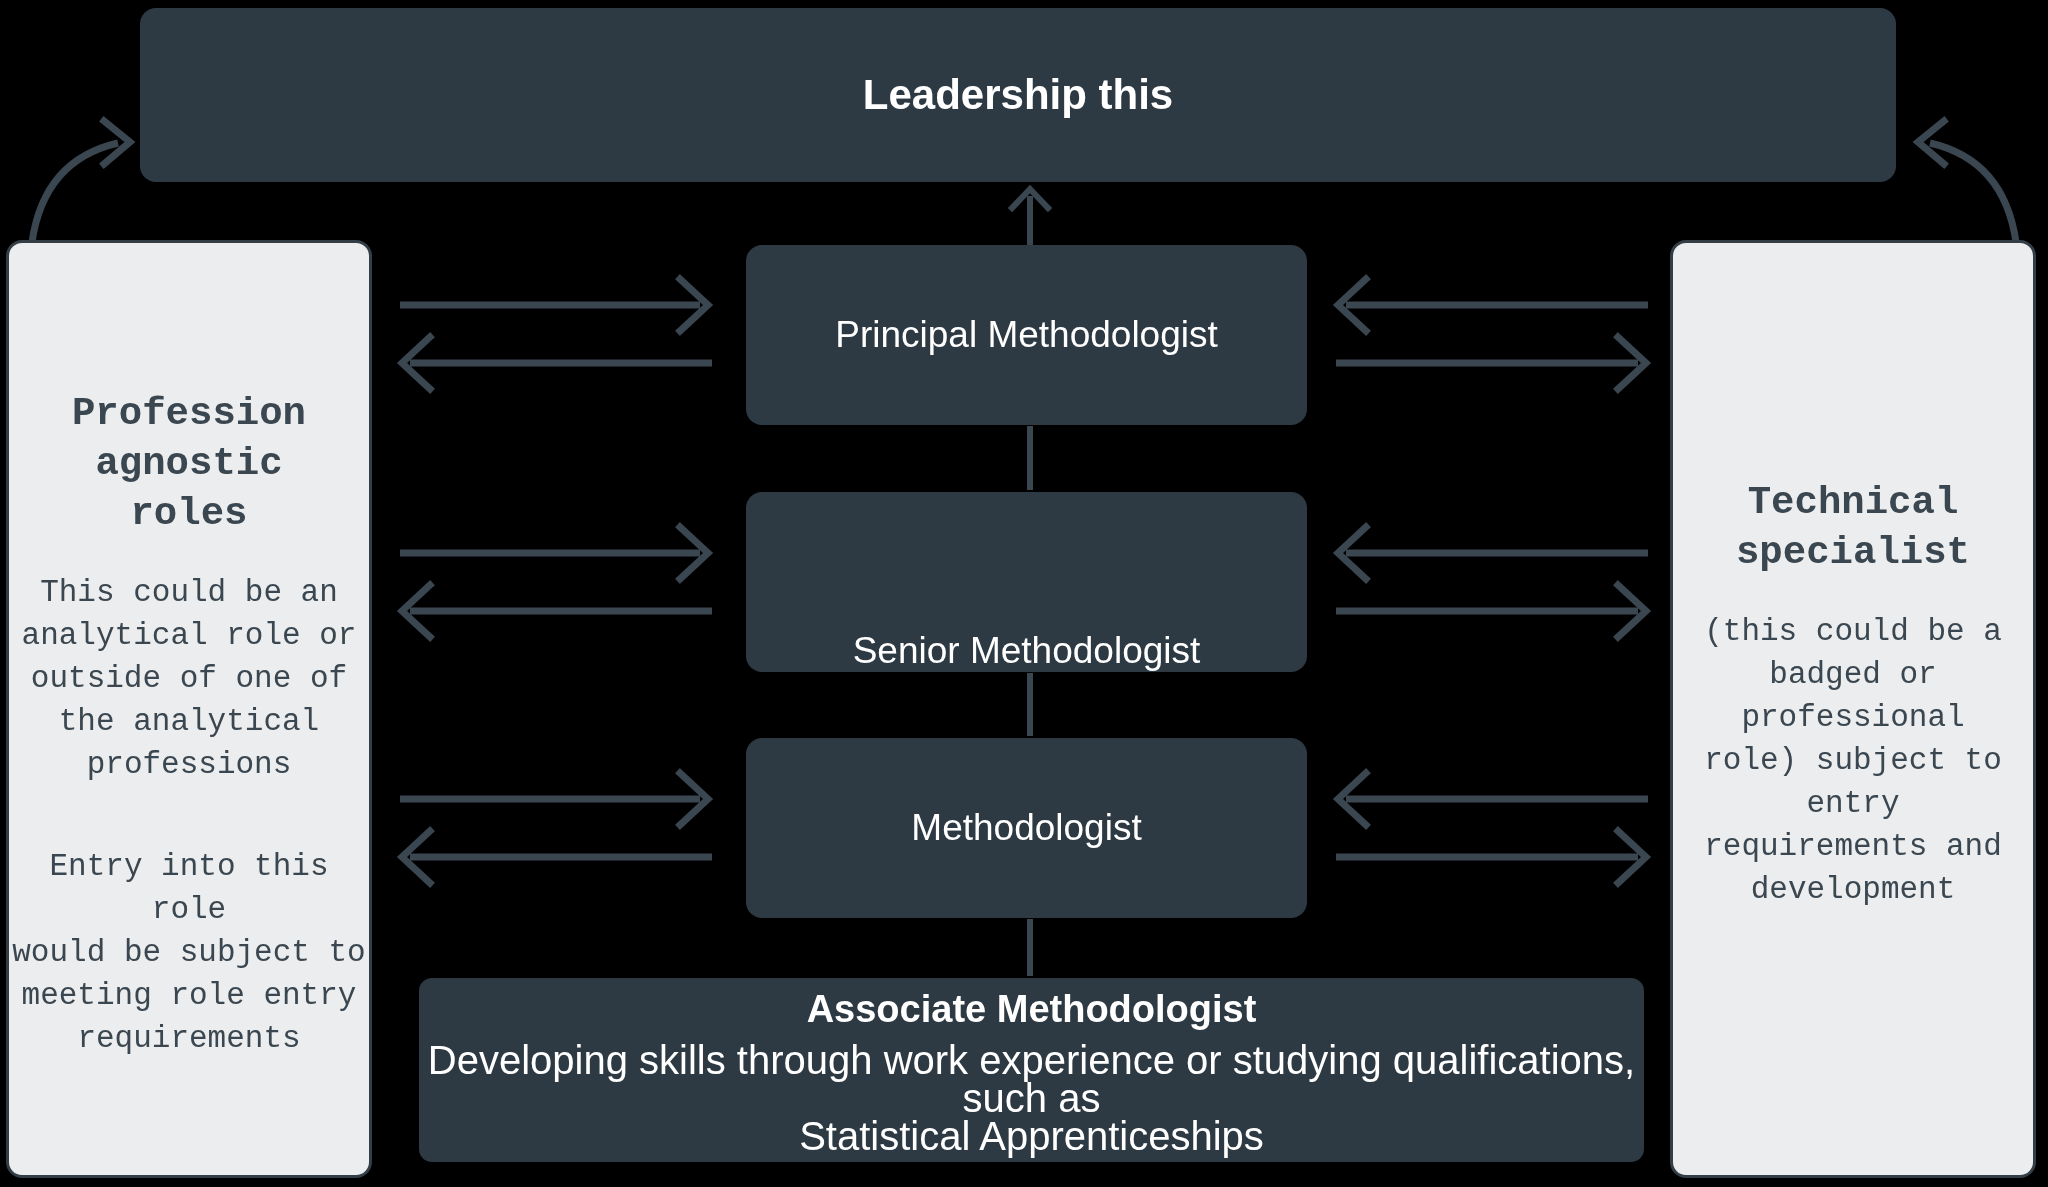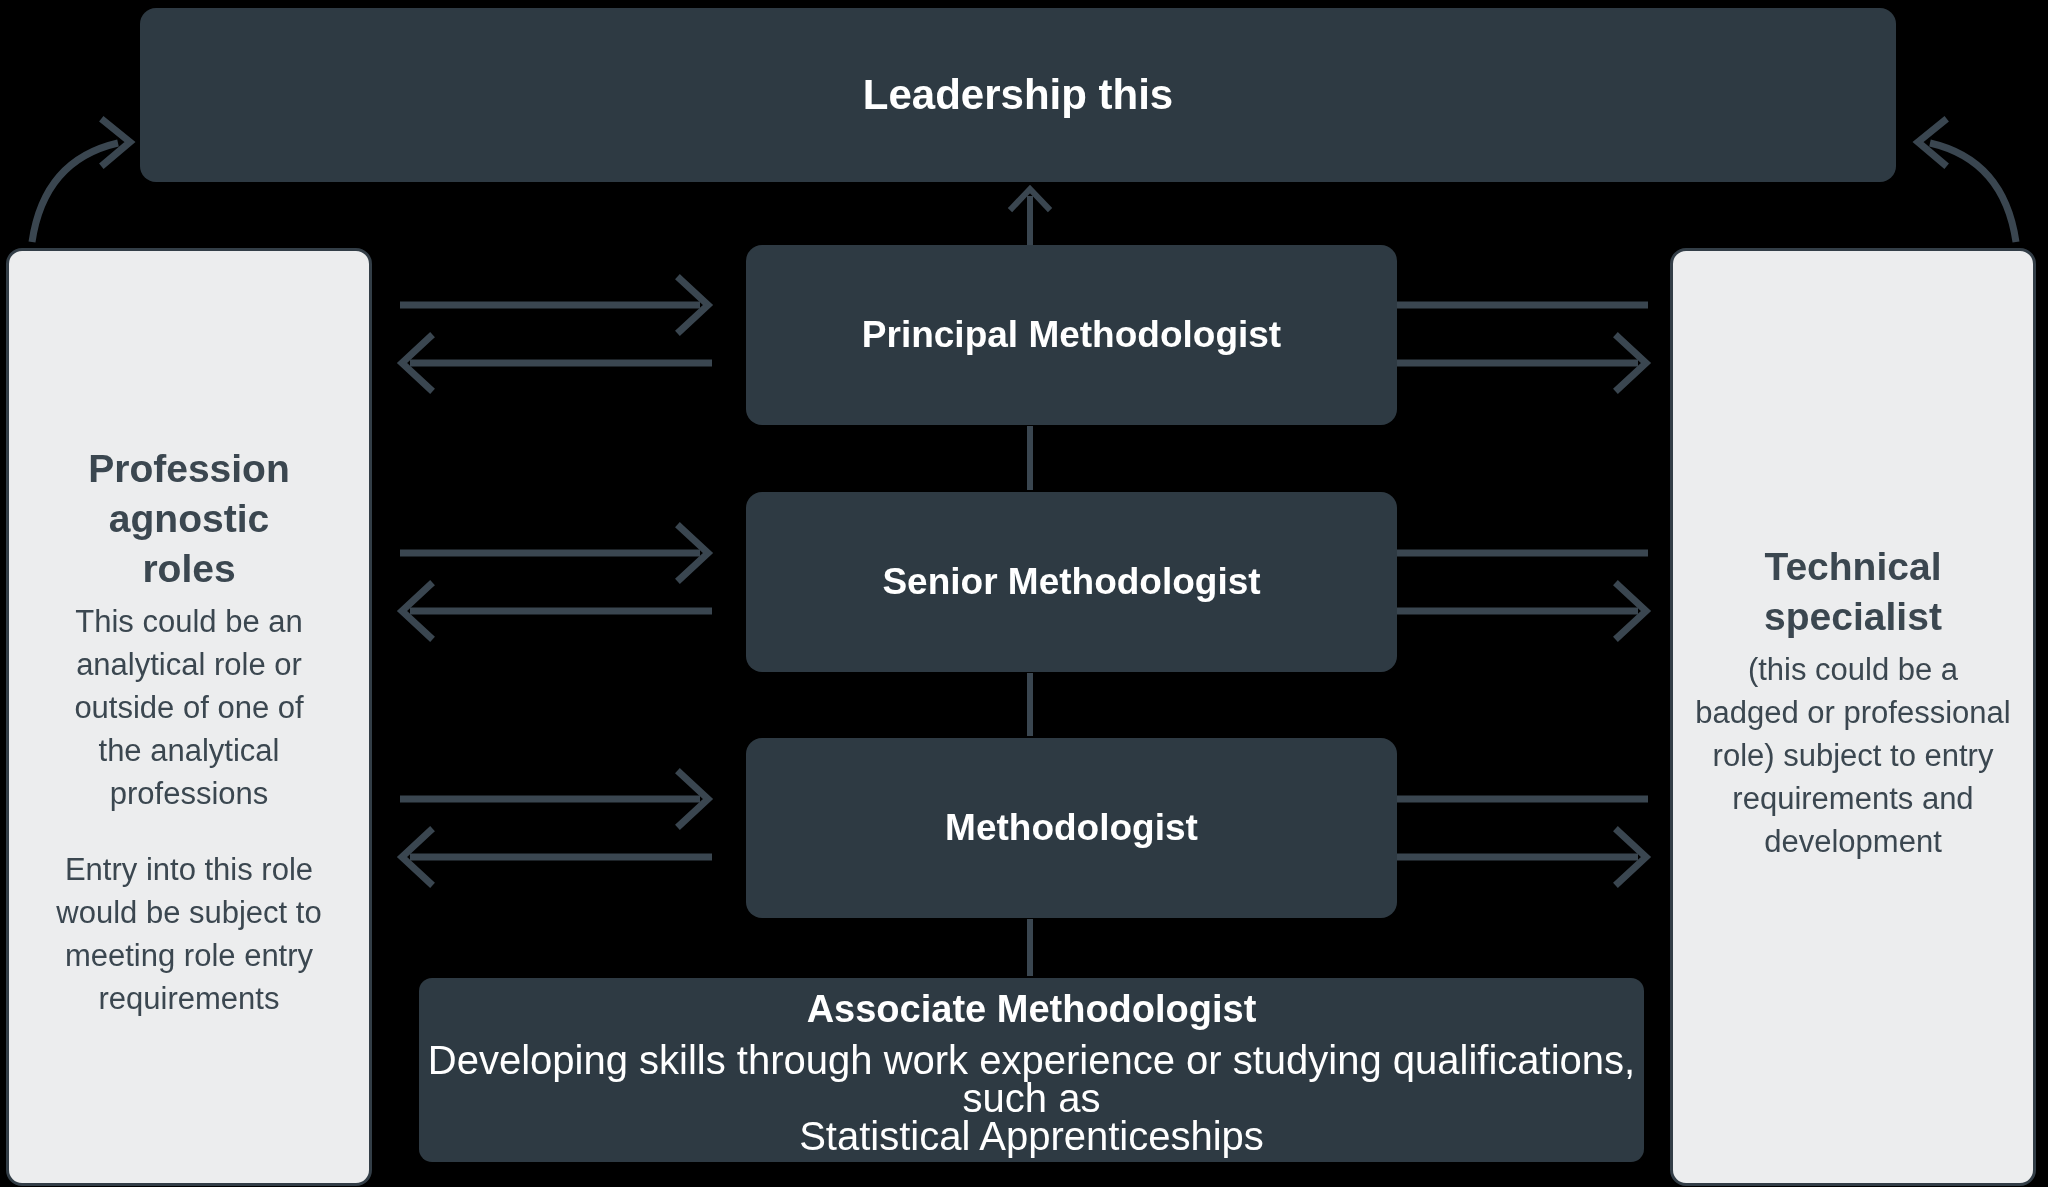--- a/index.html
+++ b/index.html
@@ -39,58 +39,59 @@
     align-items: center;
     justify-content: center;
     text-align: center;
   }
   .leadership { left: 140px; top: 8px; width: 1756px; height: 174px; gap: 24px; }
   .lead-title { font-size: 42px; font-weight: 700; line-height: 52px; }
   .lead-sub   { font-size: 34px; line-height: 44px; }
 
   .panel {
     position: absolute;
-    top: 248px;
+    top: 240px;
     width: 366px;
     height: 938px;
     background: var(--box-light);
     border: 3px solid var(--panel-border);
     border-radius: 16px;
     color: var(--text-on-light);
     display: flex;
     flex-direction: column;
     align-items: center;
     justify-content: center;
     text-align: center;
-    gap: 6px;
+    gap: 32px;
+    font-family: Liberation Mono, monospace;
   }
   .panel.left  { left: 6px; padding-top: 30px; }
   .panel.right { left: 1670px; padding-bottom: 30px; }
   .panel-heading {
     font-size: 39px;
     font-weight: 700;
     line-height: 50px;
     white-space: pre-line;
   }
   .panel-body {
     font-size: 31px;
     line-height: 43px;
     white-space: pre-line;
   }
   .panel-body + .panel-body { margin-top: 27px; }
 
   .ladder-box {
     left: 746px;
-    width: 651px;
+    width: 561px;
     height: 180px;
     font-size: 37px;
-    font-weight: 700;
+    font-weight: 400;
   }
   .ladder-1 { top: 245px; }
-  .ladder-2 { top: 492px; }
+  .ladder-2 { top: 492px; justify-content: flex-end; }
   .ladder-3 { top: 738px; }
 
   .associate { left: 419px; top: 978px; width: 1225px; height: 184px; gap: 8px; border-radius: 13px; }
   .assoc-title { font-size: 38px; font-weight: 700; line-height: 48px; }
   .assoc-sub   { font-size: 40px; line-height: 38px; white-space: pre-line; }
 </style>
 </head>
 <body>
 
 <div class="canvas">

